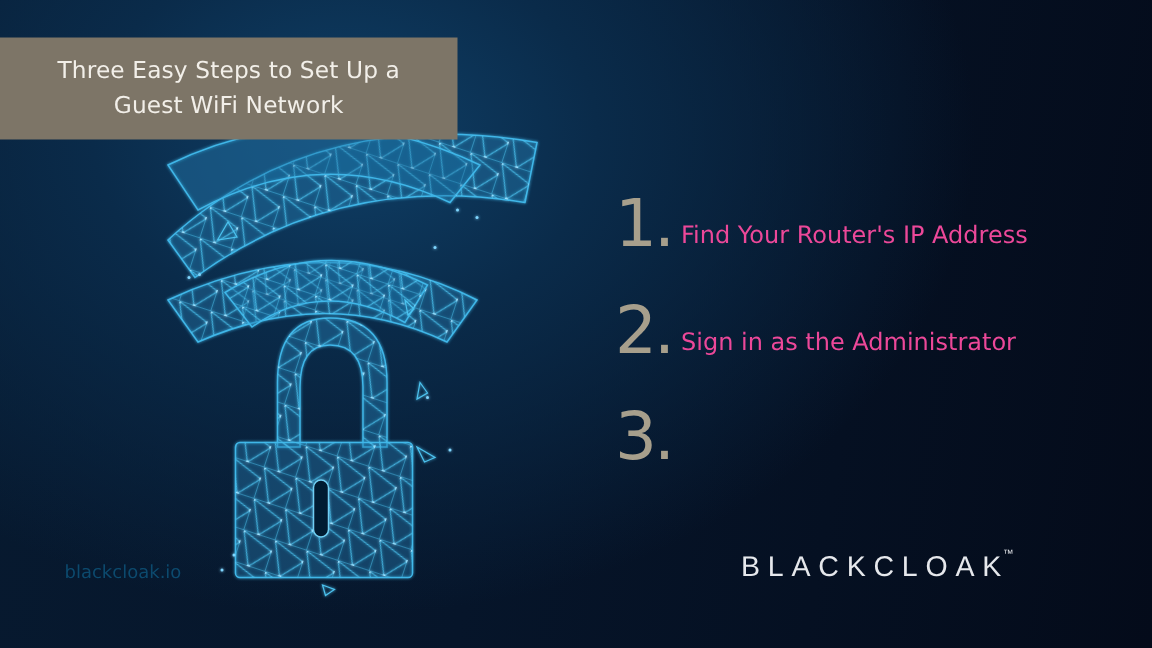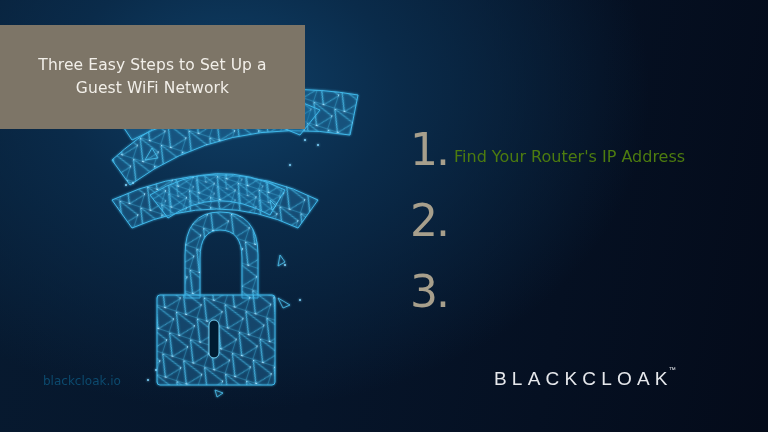--- a/index.html
+++ b/index.html
@@ -4,36 +4,36 @@
 <style>
   html, body { margin:0; padding:0; }
   body {
     width:768px; height:432px; overflow:hidden; position:relative;
     background:
       radial-gradient(ellipse 420px 320px at 230px 90px, #0f4068 0%, #0a2b4a 40%, rgba(6,20,38,0) 100%),
       linear-gradient(100deg, #071a30 0%, #06152a 45%, #040b1a 100%);
     font-family: "DejaVu Sans", sans-serif;
   }
   .title-box {
-    position:absolute; left:0; top:25px; width:305px; height:104px;
+    position:absolute; left:0; top:25px; width:305px; height:68px;
     background:#7d7567; display:flex; flex-direction:column;
     align-items:center; justify-content:center;
     color:#f2efe9; font-size:15.5px; line-height:23px; letter-spacing:0.1px;
     z-index:3;
   }
   .title-box span { display:block; text-align:center; }
   .art { position:absolute; left:60px; top:40px; width:330px; height:360px; z-index:1; }
   .steps { position:absolute; left:410px; top:122px; z-index:2; }
   .step { display:flex; align-items:flex-end; height:48px; margin-bottom:23px; }
   .step-num {
     width:44px; font-size:44px; line-height:40px; color:#a79f8c;
     font-family:"DejaVu Sans", sans-serif; font-weight:normal; letter-spacing:-2px;
   }
   .step-num .dot { color:#a79f8c; }
-  .step-text { color:#4d7c0f; font-size:16px; line-height:20px; padding-bottom:3px; }
+  .step-text { color:#ec4899; font-size:16px; line-height:20px; padding-bottom:3px; }
   .url { position:absolute; left:43px; top:374px; color:#0c4a6e; font-size:12px; z-index:2; }
   .brand { position:absolute; left:494px; top:368px; color:#e6e8ec; font-size:19px; letter-spacing:5.2px; z-index:2; font-family:"Liberation Sans", sans-serif; }
   .brand sup { font-size:7px; letter-spacing:0; vertical-align:top; position:relative; top:-2px; margin-left:-4px; }
 </style>
 </head>
 <body>
 
 <div class="title-box">
   <span>Three Easy Steps to Set Up a</span>
   <span>Guest WiFi Network</span>
@@ -99,20 +99,21 @@
   </g>
 </svg>
 
 <div class="steps">
   <div class="step">
     <div class="step-num"><span>1</span><span class="dot">.</span></div>
     <div class="step-text">Find Your Router's IP Address</div>
   </div>
   <div class="step">
     <div class="step-num"><span>2</span><span class="dot">.</span></div>
+    <div class="step-text">Sign in as the Administrator</div>
   </div>
   <div class="step">
     <div class="step-num"><span>3</span><span class="dot">.</span></div>
   </div>
 </div>
 
 <div class="url">blackcloak.io</div>
 
 <div class="brand"><span>BLACKCLOAK</span><sup>™</sup></div>
 

